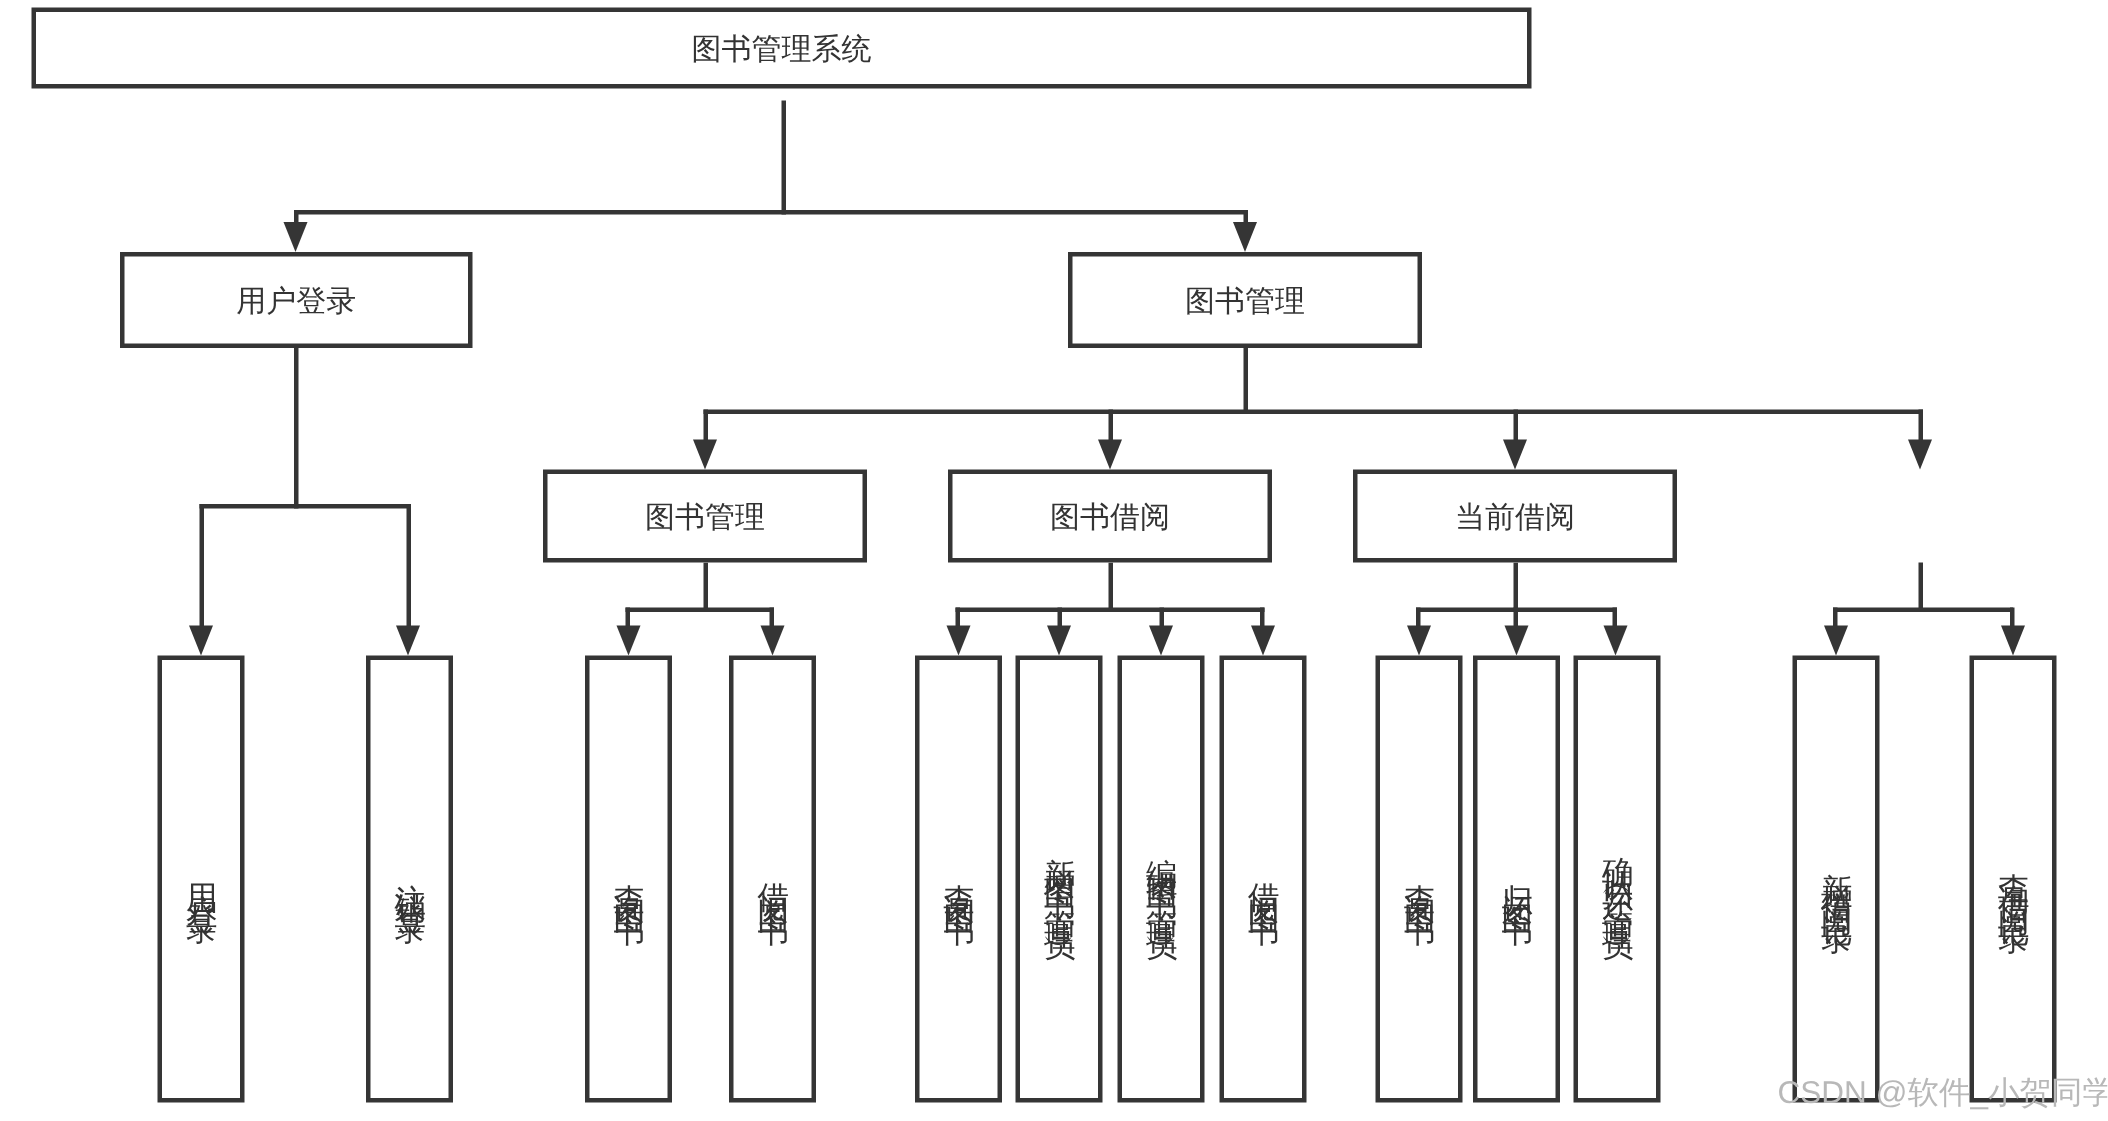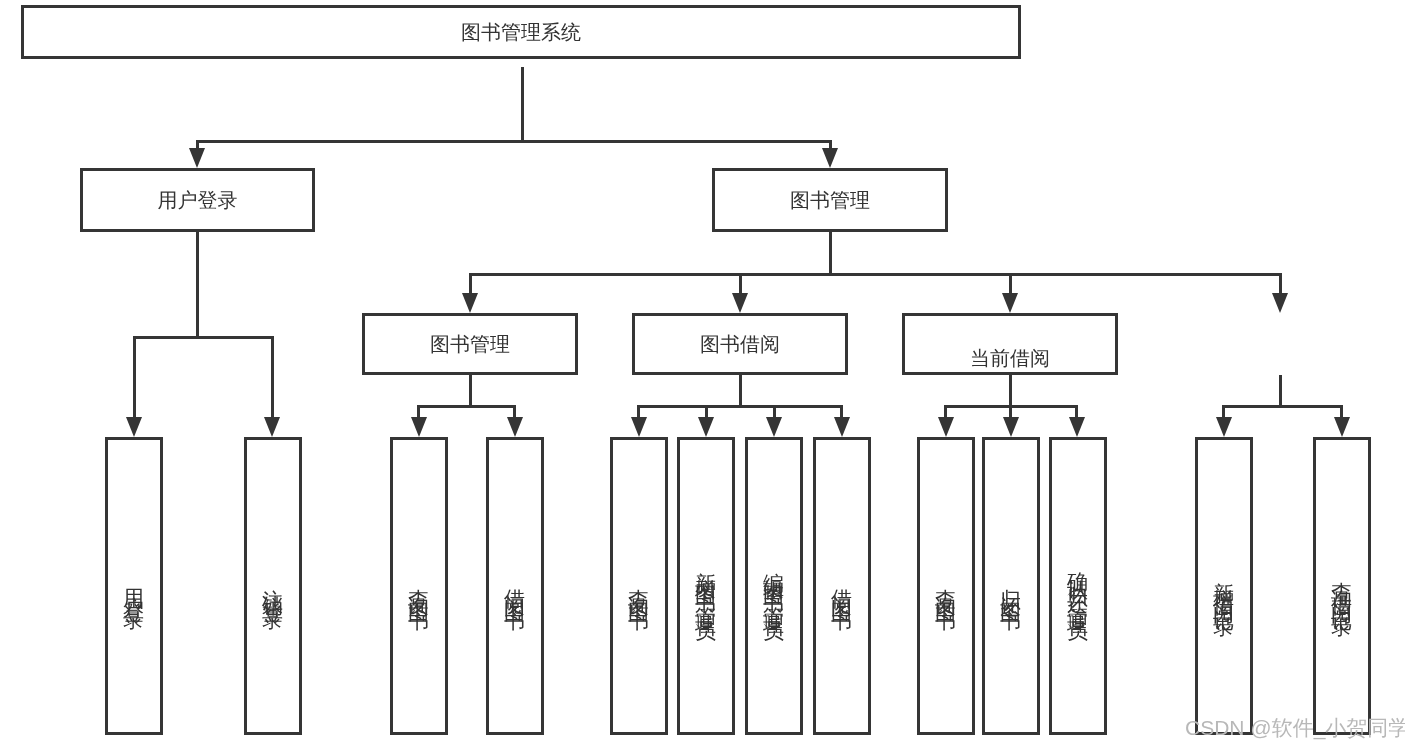--- a/index.html
+++ b/index.html
@@ -124,21 +124,21 @@
   <div class="arr" style="left:1002px; top:293px;"></div>
   <div class="vline" style="left:1279px; top:273px; height:22px;"></div>
   <div class="arr" style="left:1272px; top:293px;"></div>
 
   <div class="hbox" style="left:362px; top:313px; width:216px; height:62px;">
     <span>图书管理</span>
   </div>
   <div class="hbox" style="left:632px; top:313px; width:216px; height:62px;">
     <span>图书借阅</span>
   </div>
-  <div class="hbox" style="left:902px; top:313px; width:216px; height:62px;align-items:flex-end;">
+  <div class="hbox" style="left:902px; top:313px; width:216px; height:62px;">
     <span>当前借阅</span>
   </div>
 
   <div class="vline" style="left:469px; top:375px; height:33px;"></div>
   <div class="hline" style="left:417px; top:405px; width:99px;"></div>
   <div class="vline" style="left:417px; top:405px; height:14px;"></div>
   <div class="arr" style="left:411px; top:417px;"></div>
   <div class="vline" style="left:513px; top:405px; height:14px;"></div>
   <div class="arr" style="left:507px; top:417px;"></div>
 

